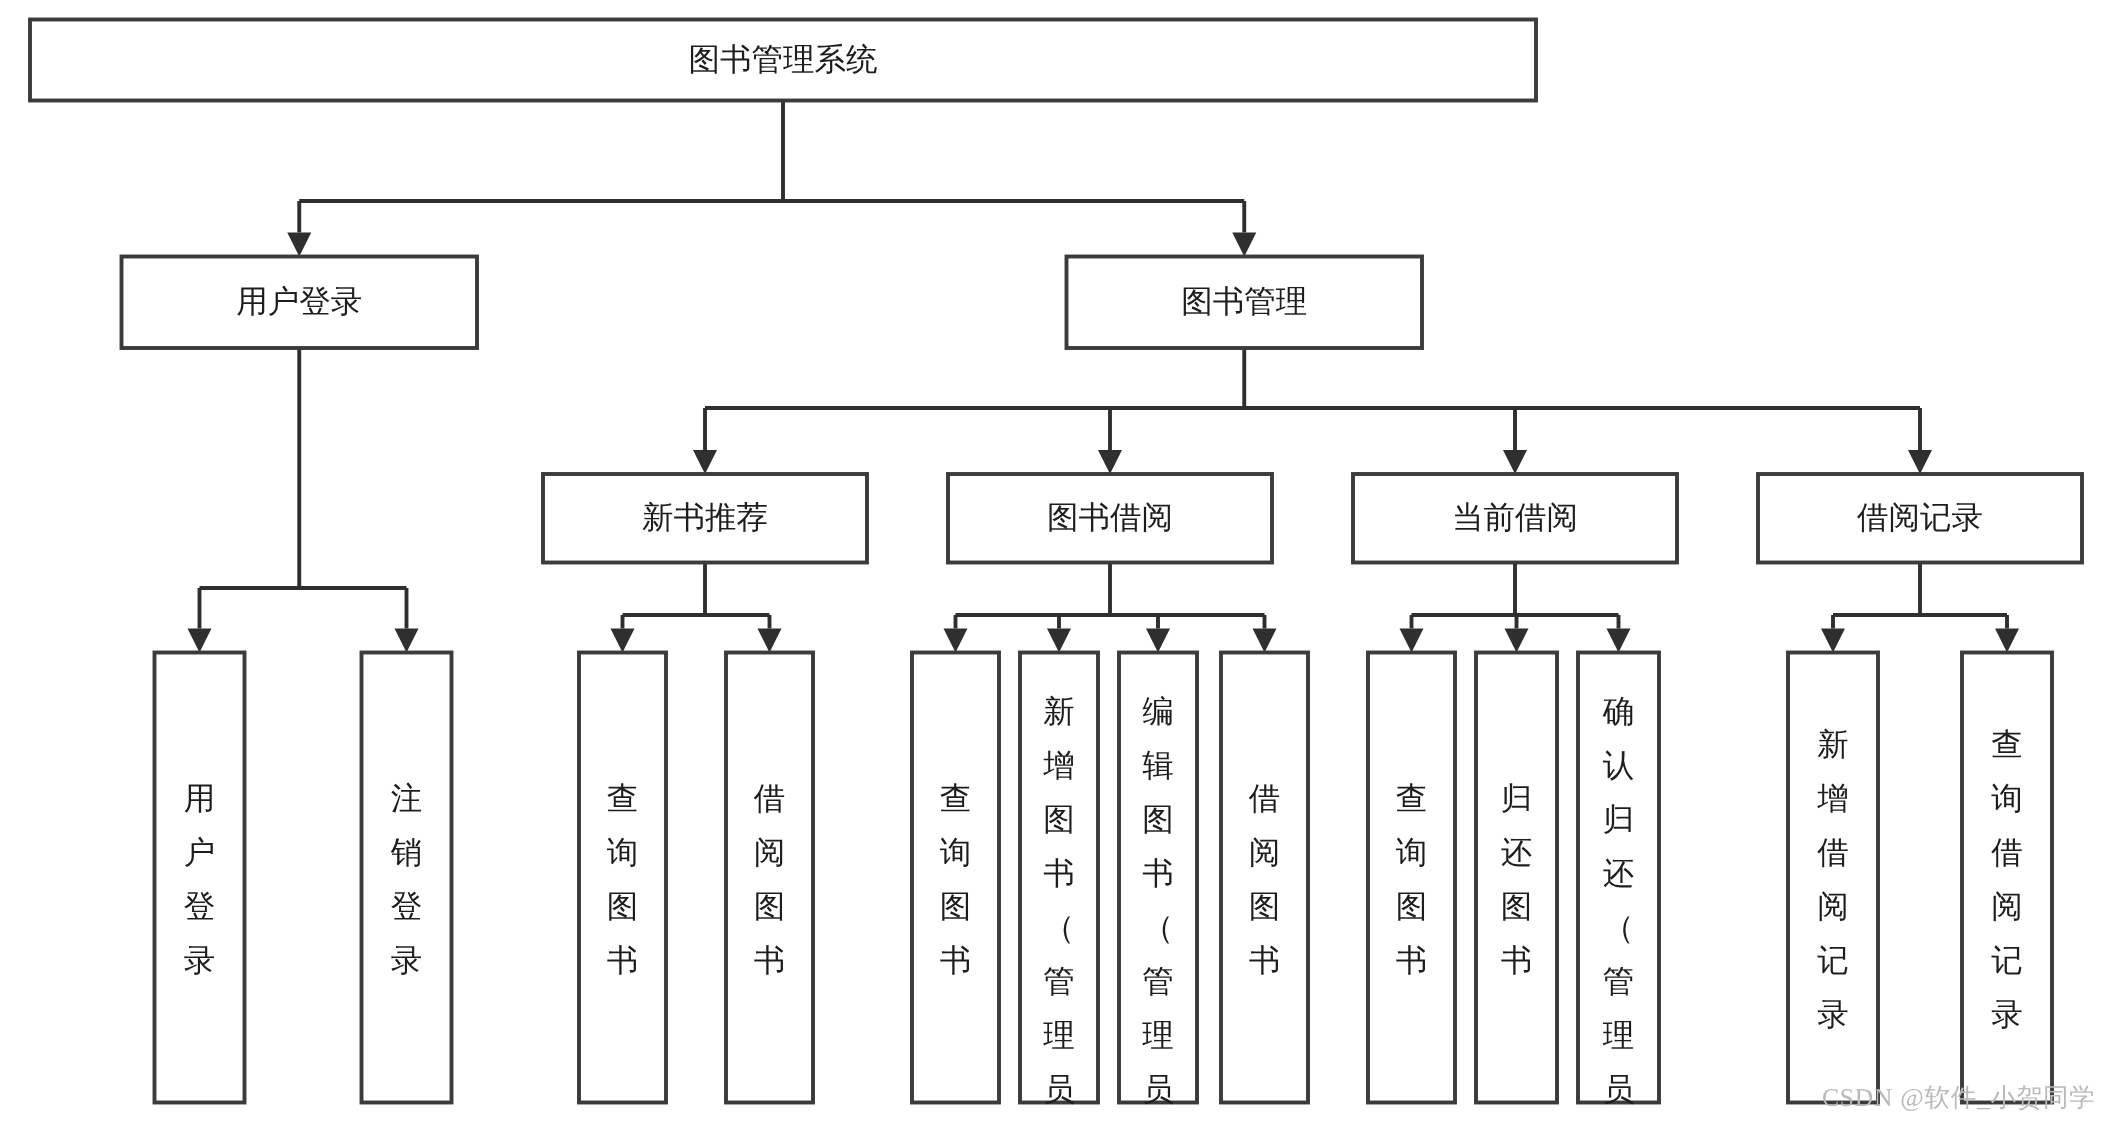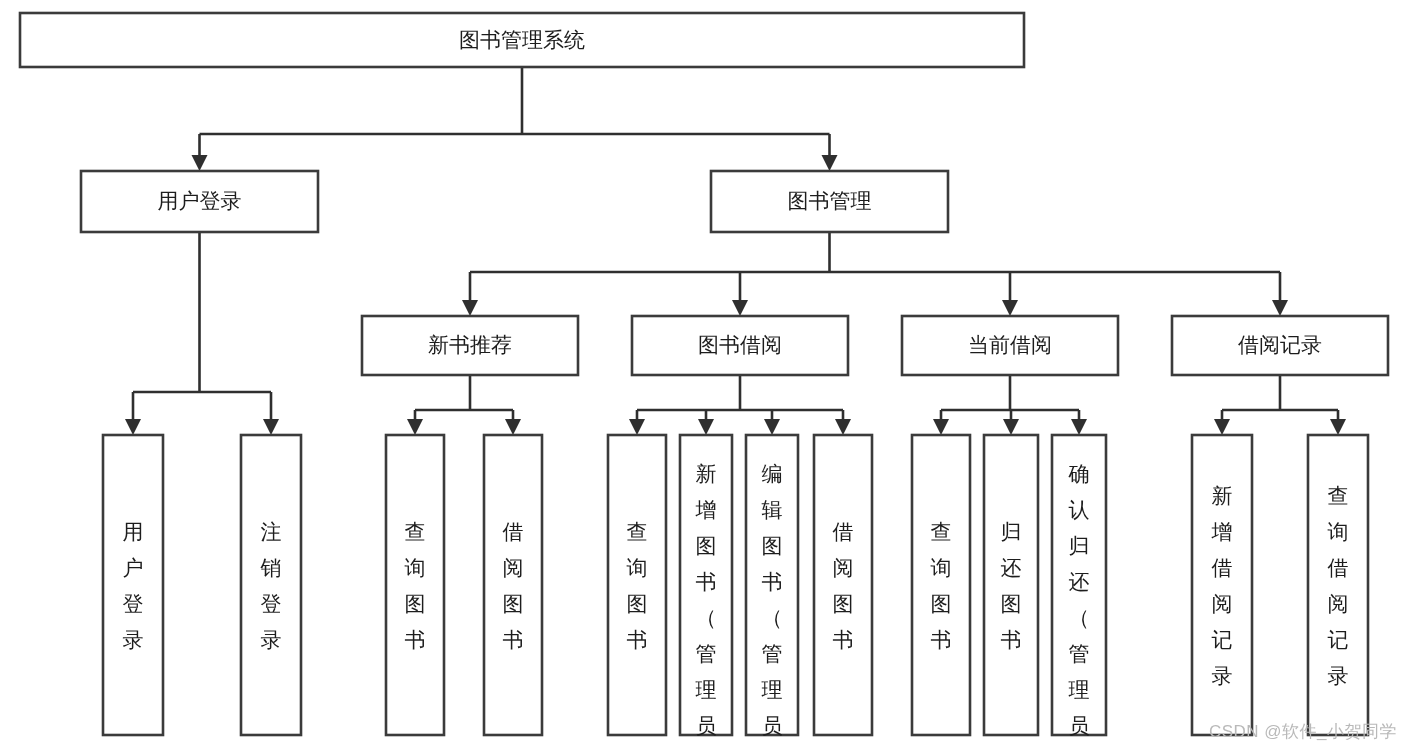--- a/index.html
+++ b/index.html
@@ -46,21 +46,21 @@
     font-family: "Liberation Sans", "DejaVu Sans", sans-serif;
     font-size: 21px;
     fill: #1d1d1d;
     text-anchor: middle;
     dominant-baseline: middle;
   }
   .watermark {
     position: absolute;
     right: 8px;
     bottom: 4px;
-    font-family: Liberation Sans, sans-serif;
+    font-family: Liberation Serif, serif;
     font-size: 17px;
     color: #b9b9b9;
     white-space: nowrap;
     letter-spacing: 0.5px;
     user-select: none;
   }
 </style>
 </head>
 <body>
 

